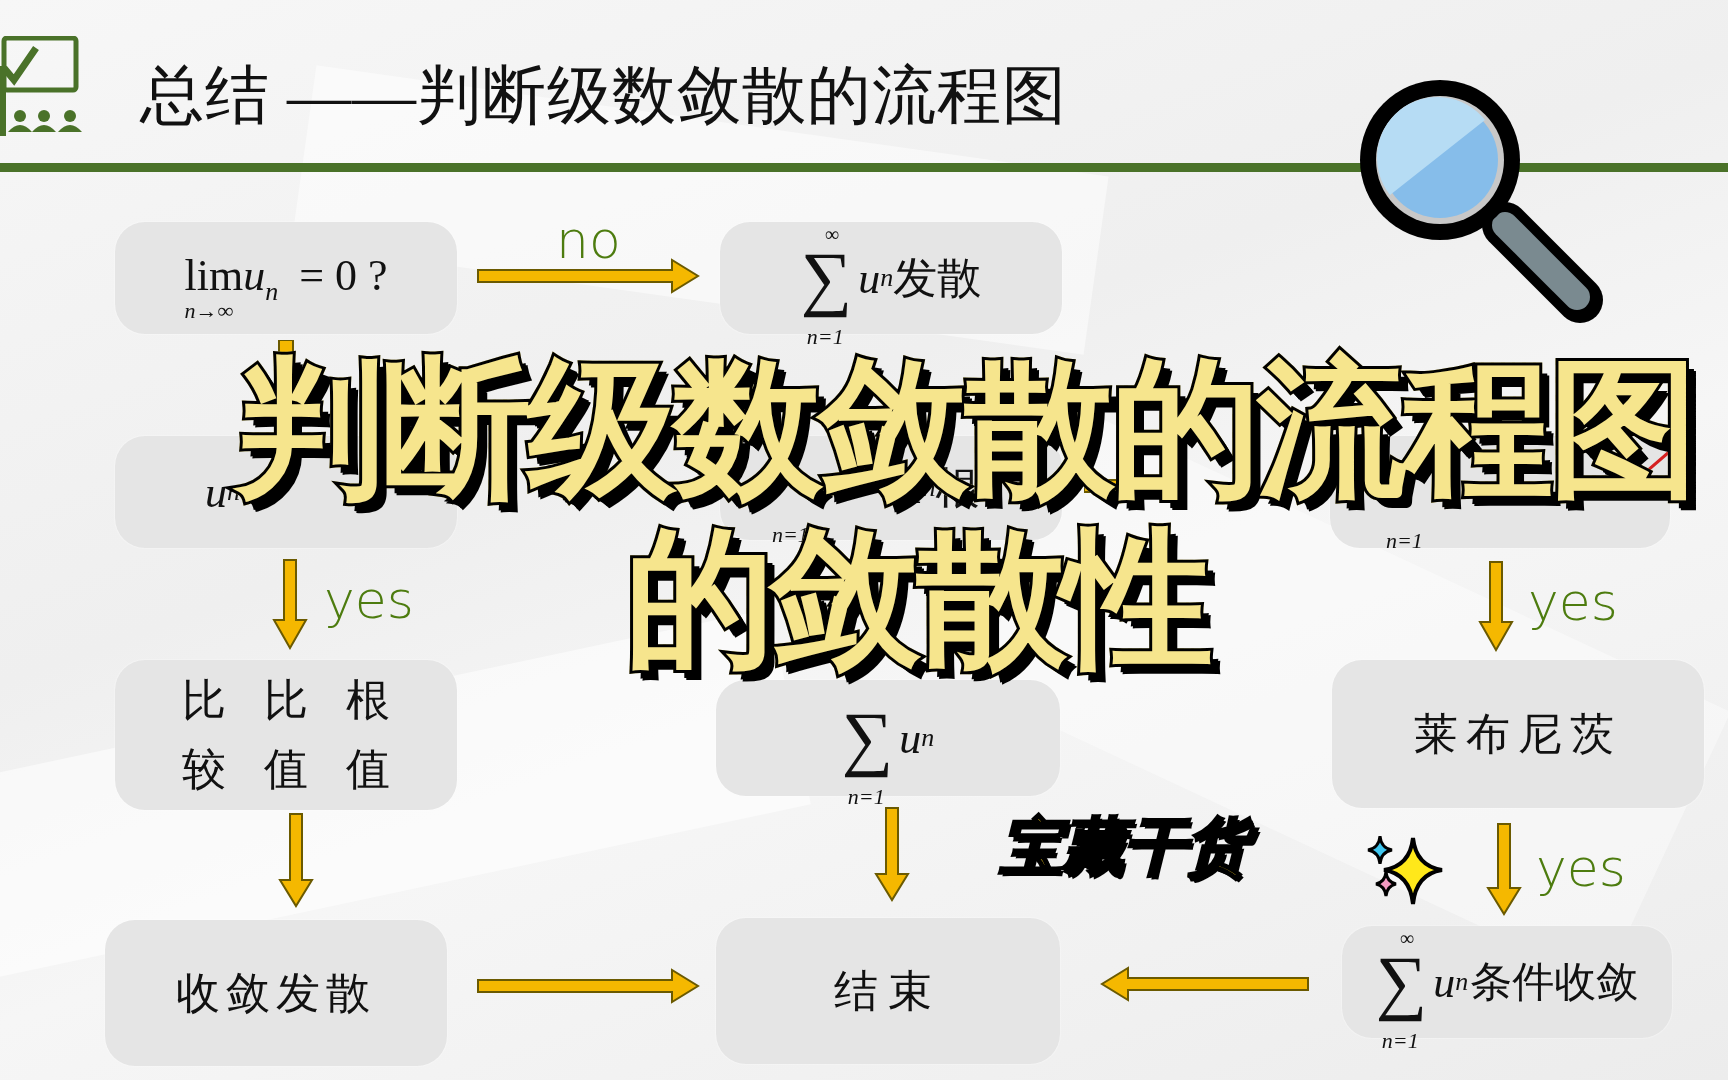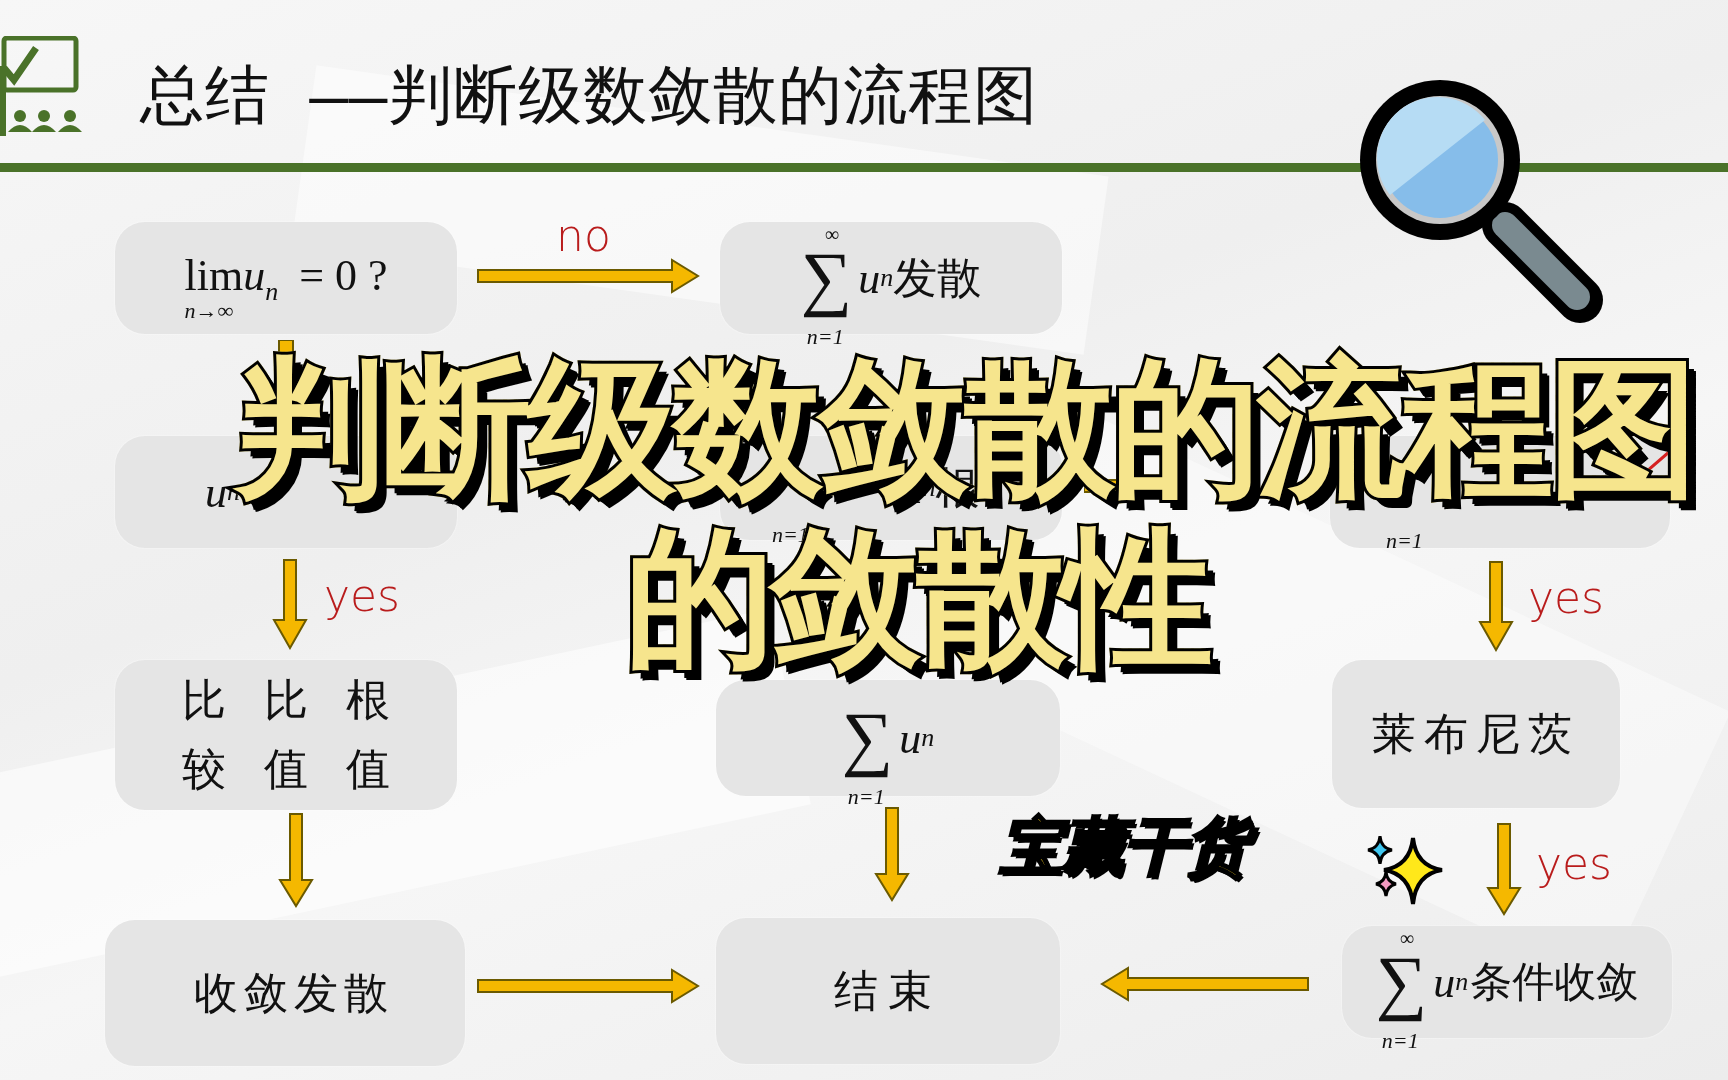--- a/index.html
+++ b/index.html
@@ -8,35 +8,35 @@
     background: linear-gradient(160deg, #f7f7f7 0%, #efefef 40%, #f6f6f6 60%, #ececec 100%);
     font-family: "DejaVu Sans", sans-serif;
   }
   .bgshape { position:absolute; background:rgba(255,255,255,0.55); }
   .bg1 { left:-100px; top:700px; width:900px; height:200px; transform:rotate(-12deg); }
   .bg2 { left:1000px; top:550px; width:700px; height:300px; transform:rotate(25deg); background:rgba(255,255,255,0.4);}
   .bg3 { left:300px; top:120px; width:800px; height:180px; transform:rotate(8deg); background:rgba(255,255,255,0.5);}
 
   .header-icon { position:absolute; left:0; top:36px; width:95px; height:110px; }
   .title { position:absolute; left:140px; top:52px; font-size:64px; color:#111; font-weight:300;
-    font-family: Liberation Mono, monospace; letter-spacing:1px; }
+    font-family: Liberation Serif, serif; letter-spacing:1px; }
   .rule { position:absolute; left:0; top:163px; width:1728px; height:9px; background:#4a7229; }
 
   .magnifier { position:absolute; left:1355px; top:75px; width:250px; height:250px; }
 
   .box { position:absolute; background:#e5e5e5; border-radius:30px; box-shadow:0 0 2px rgba(255,255,255,0.9);
     display:flex; align-items:center; justify-content:center; color:#111;
     font-family:"DejaVu Serif", serif; font-size:44px; }
   .math { font-family:"Liberation Serif", serif; font-style:italic; }
   .sigma { position:relative; display:inline-block; font-family:"Liberation Serif", serif; font-size:72px; font-style:normal; line-height:1; margin-right:6px; }
   .sigma .sup { position:absolute; top:-18px; left:24px; font-size:20px; }
   .sigma .sub { position:absolute; bottom:-34px; left:6px; font-size:22px; font-style:italic; white-space:nowrap; }
   .sub-n { font-size:26px; vertical-align:-10px; font-style:italic; font-family:"Liberation Serif", serif; }
 
-  .label { position:absolute; font-size:44px; color:#b91c1c; font-family:"DejaVu Sans", sans-serif; font-weight:300; }
+  .label { position:absolute; font-size:52px; color:#4d7c0f; font-family:"DejaVu Sans", sans-serif; font-weight:300; }
 
   .arrow-h, .arrow-v { position:absolute; }
 
   .overlay-title { position:absolute; font-family:"DejaVu Sans", sans-serif; font-weight:bold; color:#f6e58d;
     -webkit-text-stroke:6px #000; paint-order:stroke fill;
     text-shadow: 8px 8px 0 #000, 10px 10px 0 #000;
     background-image: repeating-linear-gradient(120deg, #f7e98a 0 6px, #e8d25a 6px 9px);
     -webkit-background-clip:text; background-clip:text;
     letter-spacing:-4px; }
   .ot1 { left:235px; top:330px; font-size:150px; }
@@ -120,25 +120,25 @@
     <span>值</span>
   </div>
 </div>
 
 <div class="box" style="left:716px;top:680px;width:344px;height:116px;">
   <span class="sigma">∑<span class="sub">n=1</span></span>
   <span class="math">u</span>
     <span class="sub-n">n</span>
 </div>
 
-<div class="box" style="left:1332px;top:660px;width:288px;height:148px;letter-spacing:8px;justify-content:center;">
+<div class="box" style="left:1332px;top:660px;width:372px;height:148px;letter-spacing:8px;justify-content:center;">
   <span>莱布尼茨</span>
 </div>
 
-<div class="box" style="left:105px;top:920px;width:342px;height:146px;letter-spacing:6px;padding-left:18px;">
+<div class="box" style="left:105px;top:920px;width:342px;height:146px;letter-spacing:6px;">
   <span>收敛发散</span>
 </div>
 
 <div class="box" style="left:716px;top:918px;width:344px;height:146px;letter-spacing:10px;">
   <span>结束</span>
 </div>
 
 <div class="box" style="left:1342px;top:926px;width:330px;height:112px;">
   <span class="sigma">∑<span class="sup">∞</span><span class="sub">n=1</span></span>
   <span class="math">u</span>

